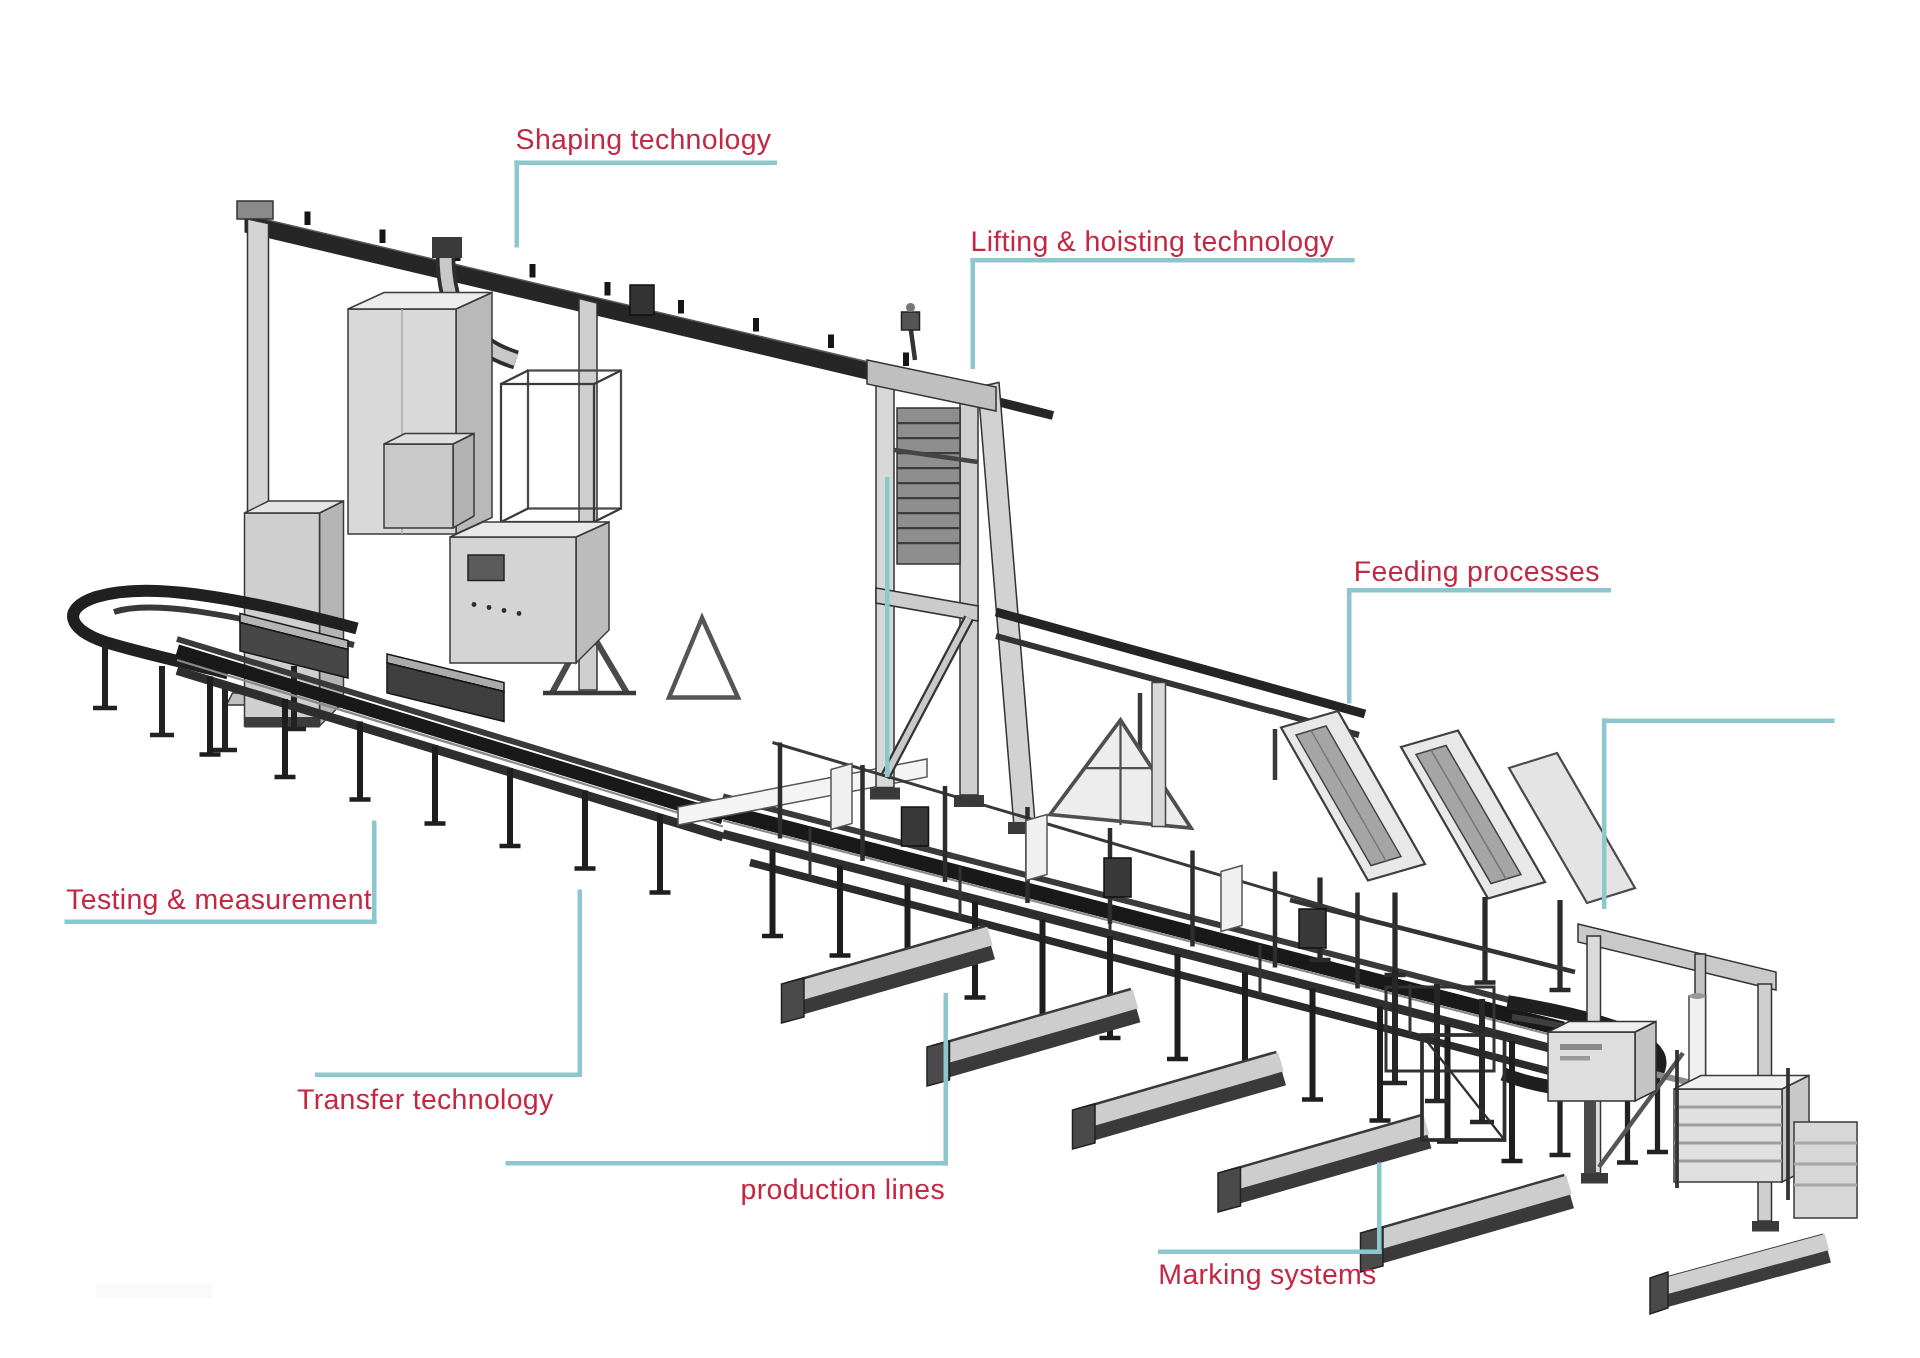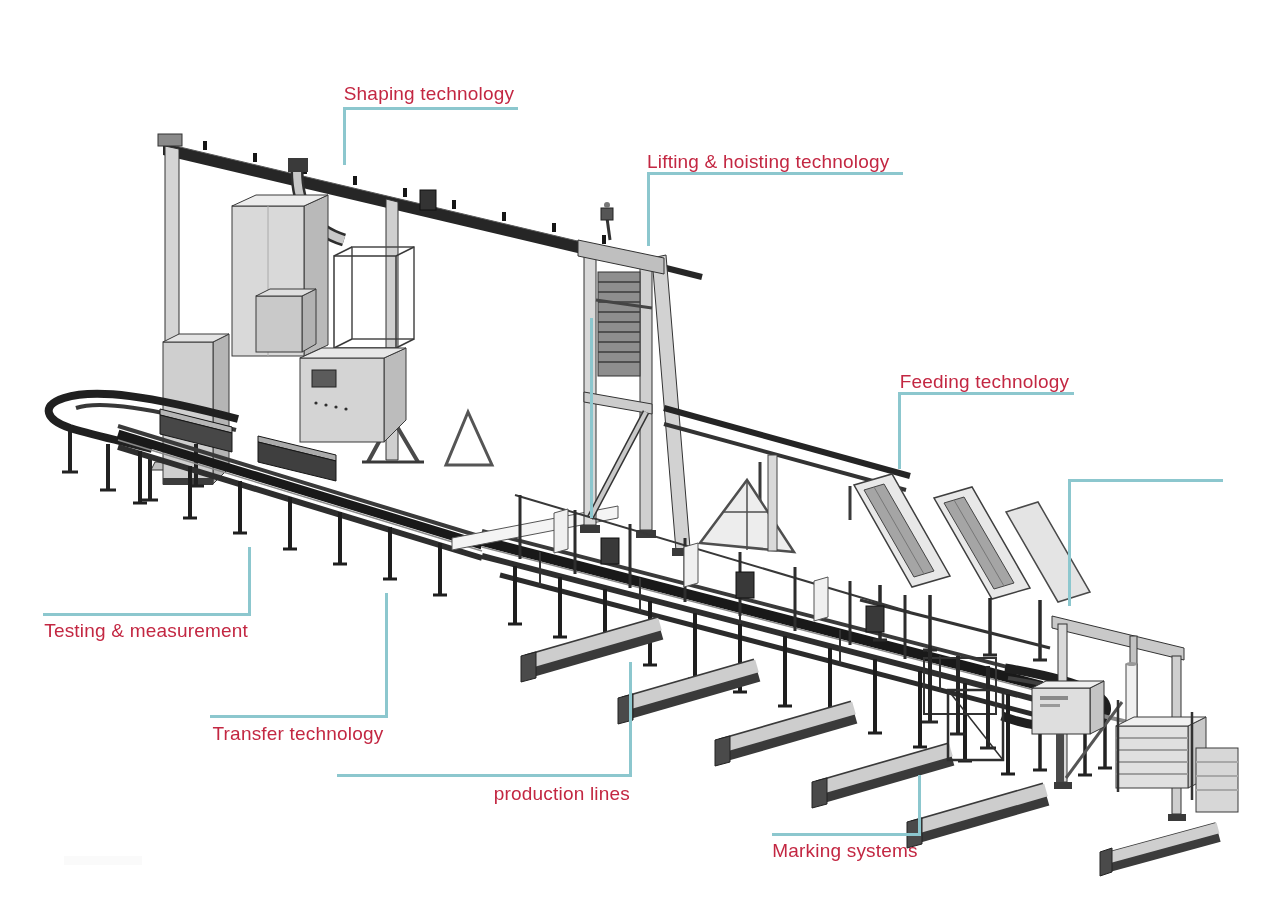--- a/index.html
+++ b/index.html
@@ -236,29 +236,29 @@
 
   <div class="lbl" style="left:343px; top:82px; width:172px; text-align:center;">
     <span class="ln">Shaping technology</span>
   </div>
 
   <div class="lbl" style="left:647px; top:150px; width:253px; ">
     <span class="ln">Lifting &amp; hoisting technology</span>
   </div>
 
   <div class="lbl" style="left:898px; top:370px; width:173px; text-align:center;">
-    <span class="ln">Feeding technology</span>
-  </div>
-
-
-  <div class="lbl" style="left:28px; top:619px; width:220px; text-align:right;">
+    <span class="ln">Feeding processes</span>
+  </div>
+
+
+  <div class="lbl" style="left:28px; top:589px; width:220px; text-align:right;">
     <span class="ln">Testing &amp; measurement</span>
   </div>
 
-  <div class="lbl" style="left:198px; top:722px; width:200px; text-align:center;">
+  <div class="lbl" style="left:198px; top:722px; width:200px; text-align:left;">
     <span class="ln">Transfer technology</span>
   </div>
 
   <div class="lbl" style="left:320px; top:782px; width:310px; text-align:right;">
     <span class="ln">production lines</span>
   </div>
 
   <div class="lbl" style="left:757px; top:839px; width:176px; text-align:center;">
     <span class="ln">Marking systems</span>
   </div>

